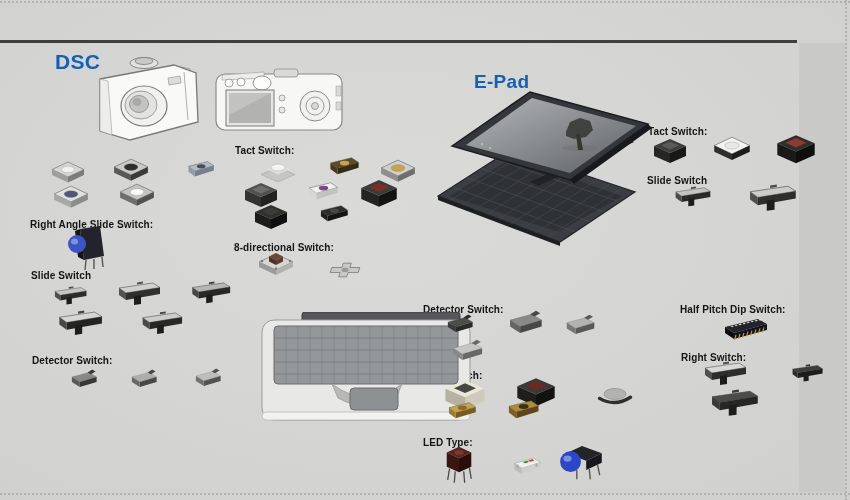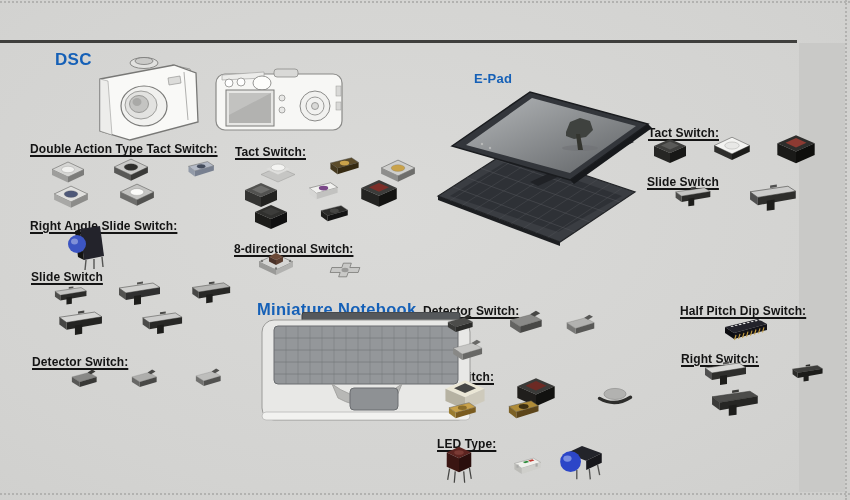--- a/index.html
+++ b/index.html
@@ -18,55 +18,53 @@
   .right-strip{position:absolute;left:799px;top:43px;width:46px;height:449px;background:var(--right-strip,#c9c9c7);}
   .dash{position:absolute;left:0;width:850px;height:0;border-top:2px dotted var(--dash-border,#b2b2b0);}
   .dash-top{top:1px;}
   .dash-bottom{top:493px;}
   .dash-right{position:absolute;left:845px;top:0;height:500px;width:0;border-left:2px dotted var(--dash-border,#b2b2b0);}
   .cat{
     position:absolute;font-weight:bold;color:var(--accent-blue,#1560b7);
     white-space:nowrap;letter-spacing:0.3px;
   }
   .lbl{
-    position:absolute;font-weight:bold;font-size:12px;color:var(--label-text,#141414);
-    white-space:nowrap;text-decoration:underline;text-underline-offset:2px;
+    position:absolute;font-weight:bold;font-size:10px;color:var(--label-text,#141414);
+    white-space:nowrap;text-underline-offset:2px;
     text-decoration-thickness:1.5px;letter-spacing:0.1px;
   }
   .g{position:absolute;display:block;}
   .g svg{display:block;width:100%;height:auto;}
   .dev{position:absolute;display:block;}
   .dev svg{display:block;width:100%;height:auto;}
 </style>
 </head>
 <body>
 
 <div class="stage">
 
   <div class="rule"></div>
   <div class="right-strip"></div>
   <div class="dash dash-top"></div>
   <div class="dash dash-bottom"></div>
   <div class="dash-right"></div>
 
-  <span class="cat" style="left:55px;top:50px;font-size:17px">DSC</span>
-  <span class="cat" style="left:474px;top:71px;font-size:13px">E-Pad</span>
-  <span class="cat" style="left:257px;top:300px;font-size:16.5px">Miniature Notebook</span>
-
-  <span class="lbl" style="left:30px;top:142px">Double Action Type Tact Switch:</span>
+  <span class="cat" style="left:55px;top:50px;font-size:21px">DSC</span>
+  <span class="cat" style="left:474px;top:71px;font-size:19px">E-Pad</span>
+
   <span class="lbl" style="left:235px;top:145px">Tact Switch:</span>
   <span class="lbl" style="left:30px;top:219px">Right Angle Slide Switch:</span>
   <span class="lbl" style="left:234px;top:242px">8-directional Switch:</span>
   <span class="lbl" style="left:31px;top:270px">Slide Switch</span>
   <span class="lbl" style="left:32px;top:355px">Detector Switch:</span>
   <span class="lbl" style="left:648px;top:126px">Tact Switch:</span>
   <span class="lbl" style="left:647px;top:175px">Slide Switch</span>
   <span class="lbl" style="left:423px;top:304px">Detector Switch:</span>
   <span class="lbl" style="left:423px;top:370px">Tact Switch:</span>
-  <span class="lbl" style="left:437px;top:437px">LED Type:</span>
+  <span class="lbl" style="left:423px;top:437px">LED Type:</span>
   <span class="lbl" style="left:680px;top:304px">Half Pitch Dip Switch:</span>
   <span class="lbl" style="left:681px;top:352px">Right Switch:</span>
 
   <span class="dev" style="left:84px;top:52px;width:124px">
     <svg viewBox="0 0 124 96">
       <ellipse cx="60" cy="11" rx="14" ry="5.5" fill="#e2e2e0" stroke="#8a8a88" stroke-width="1"></ellipse>
       <ellipse cx="60" cy="9" rx="9" ry="3.5" fill="#cacac8" stroke="#7a7a78" stroke-width="0.8"></ellipse>
       <polygon points="88,13 106,17 108,23 90,19" fill="#e8e8e6" stroke="#8a8a88" stroke-width="0.8"></polygon>
       <path d="M16,27 L90,13 L112,21 L114,70 L46,88 L16,79 Z" fill="#f9f9f7" stroke="#787876" stroke-width="1.3"></path>
       <path d="M16,27 L24,29 L28,83 L16,79 Z" fill="#ededeb" stroke="#8a8a88" stroke-width="0.5"></path>

